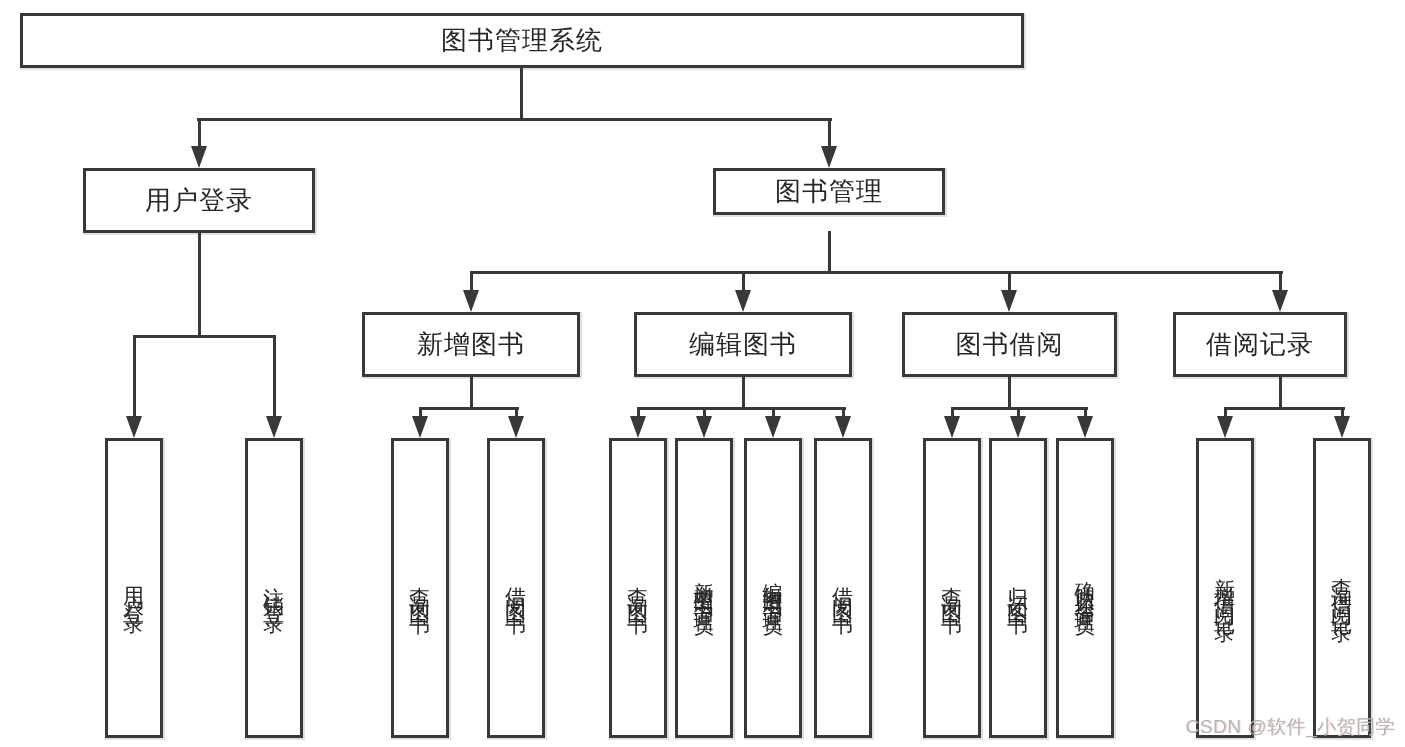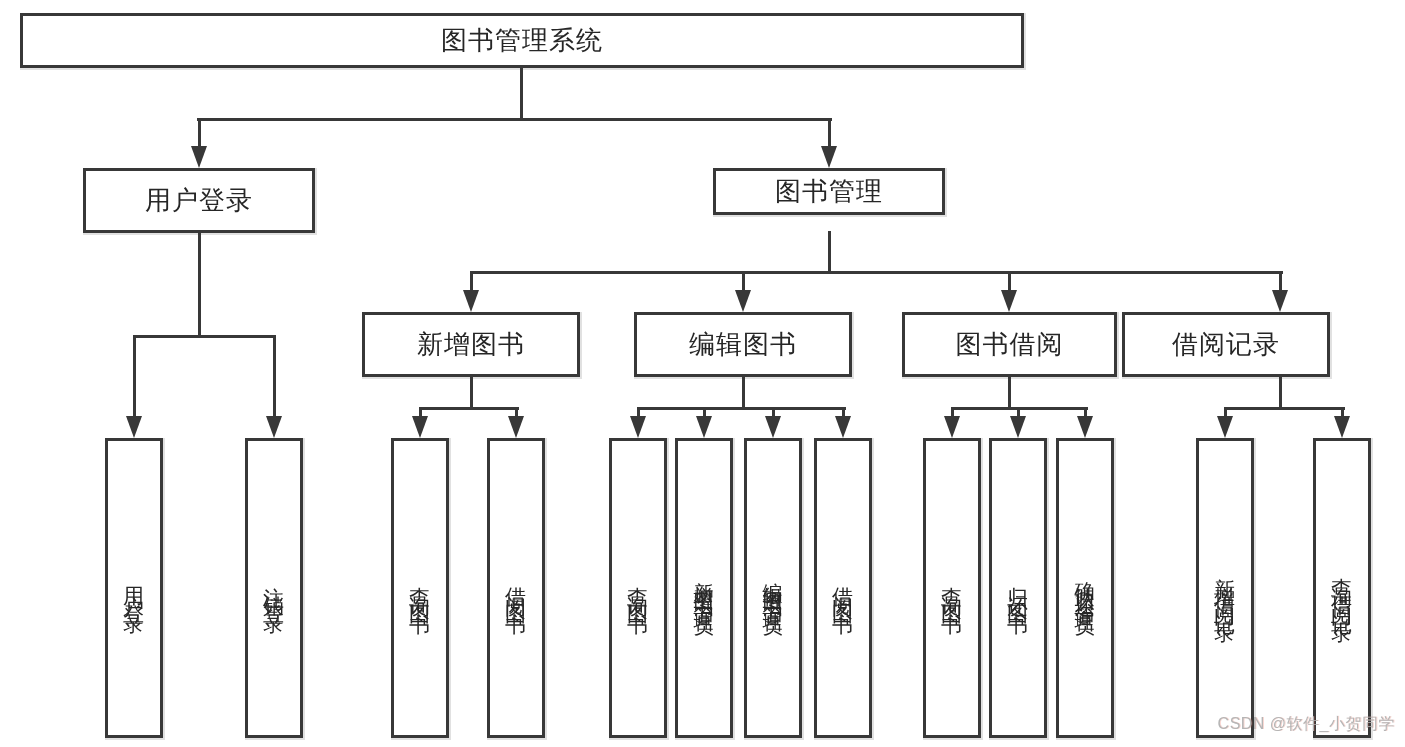--- a/index.html
+++ b/index.html
@@ -31,21 +31,21 @@
   .leaf span.vtext.tight{letter-spacing:5px;font-size:20px;}
   .vline{position:absolute;width:3px;background:var(--line);}
   .hline{position:absolute;height:3px;background:var(--line);}
   .arrow{
     position:absolute;width:0;height:0;
     border-left:8px solid transparent;border-right:8px solid transparent;
     border-top:22px solid var(--line);
   }
   .watermark{
     position:absolute;top:714px;right:10px;
-    font-size:16px;color:var(--wm);letter-spacing:.5px;white-space:nowrap;
+    font-size:19px;color:var(--wm);letter-spacing:.5px;white-space:nowrap;
     text-shadow:1px 0 0 rgba(235,100,80,.25);
     z-index:5;
   }
 </style>
 </head>
 <body>
 
 <div class="canvas">
 
   <div class="box" style="left:20px;top:13px;width:1004px;height:55px;">
@@ -65,21 +65,21 @@
   </div>
 
   <div class="box" style="left:634px;top:312px;width:218px;height:65px;">
     <span class="hlabel">编辑图书</span>
   </div>
 
   <div class="box" style="left:902px;top:312px;width:215px;height:65px;">
     <span class="hlabel">图书借阅</span>
   </div>
 
-  <div class="box" style="left:1122px;top:312px;width:208px;height:65px;">
+  <div class="box" style="left:1173px;top:312px;width:174px;height:65px;">
     <span class="hlabel">借阅记录</span>
   </div>
 
   <div class="box leaf" style="left:105px;top:438px;width:58px;height:300px;">
     <span class="vtext">用户登录</span>
   </div>
   <div class="box leaf" style="left:245px;top:438px;width:58px;height:300px;">
     <span class="vtext">注销登录</span>
   </div>
 

